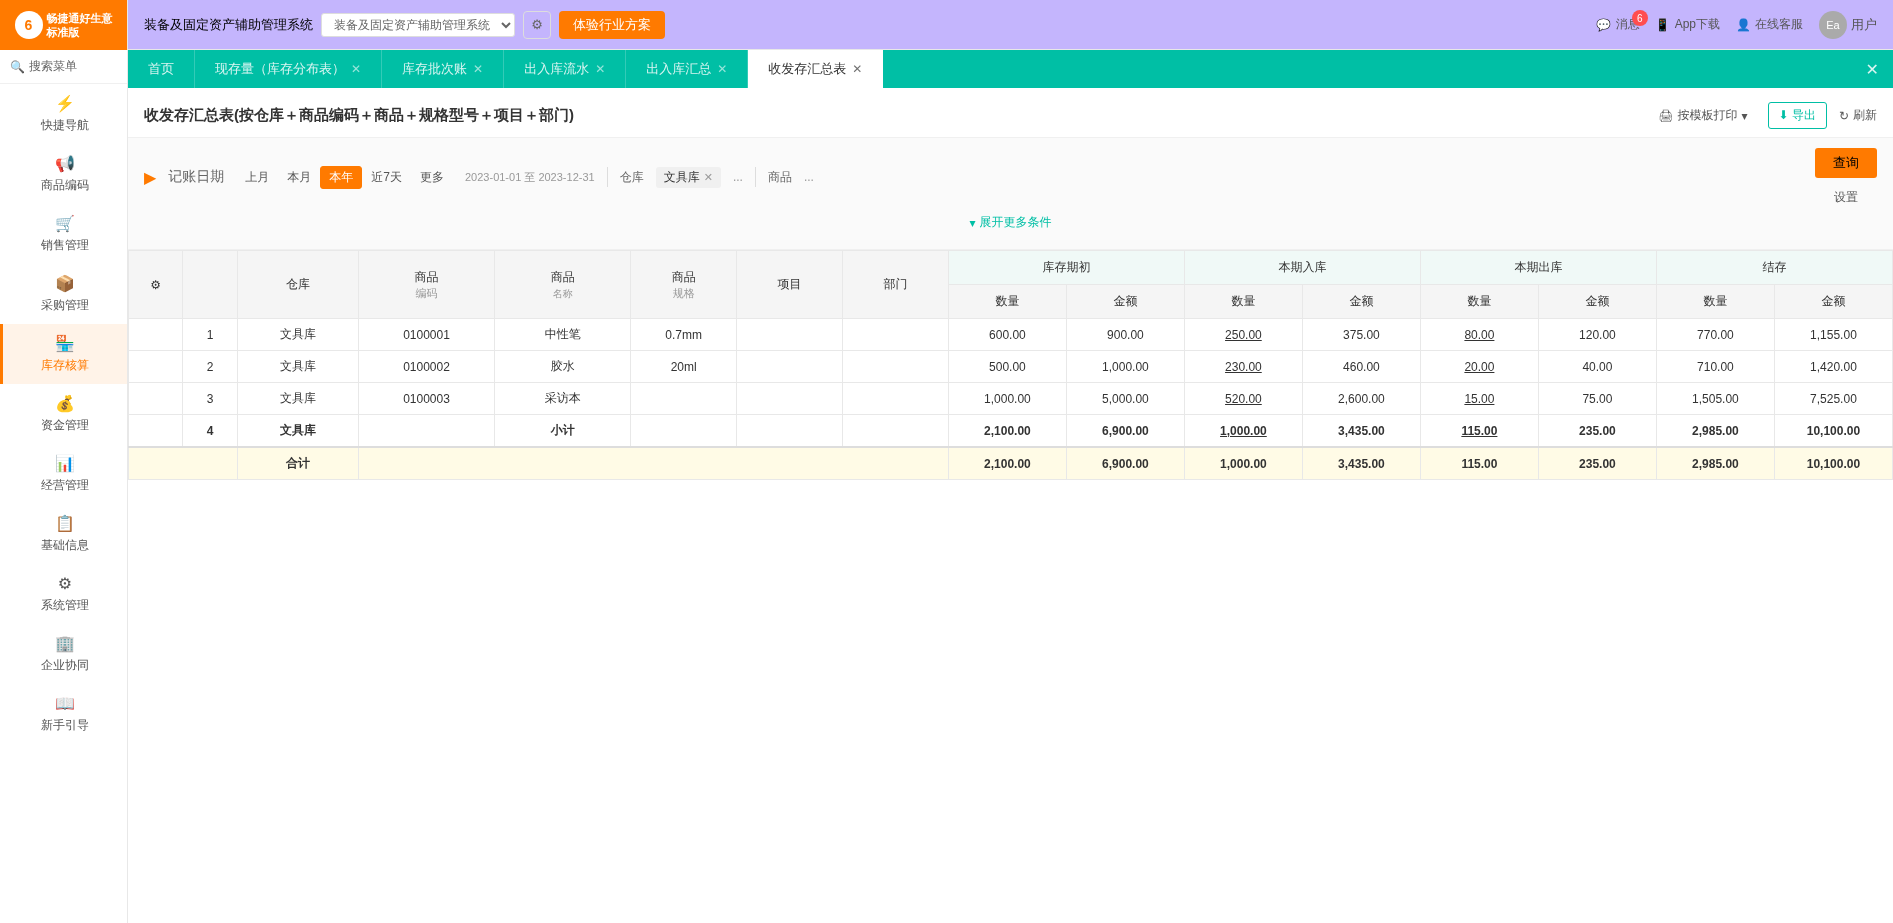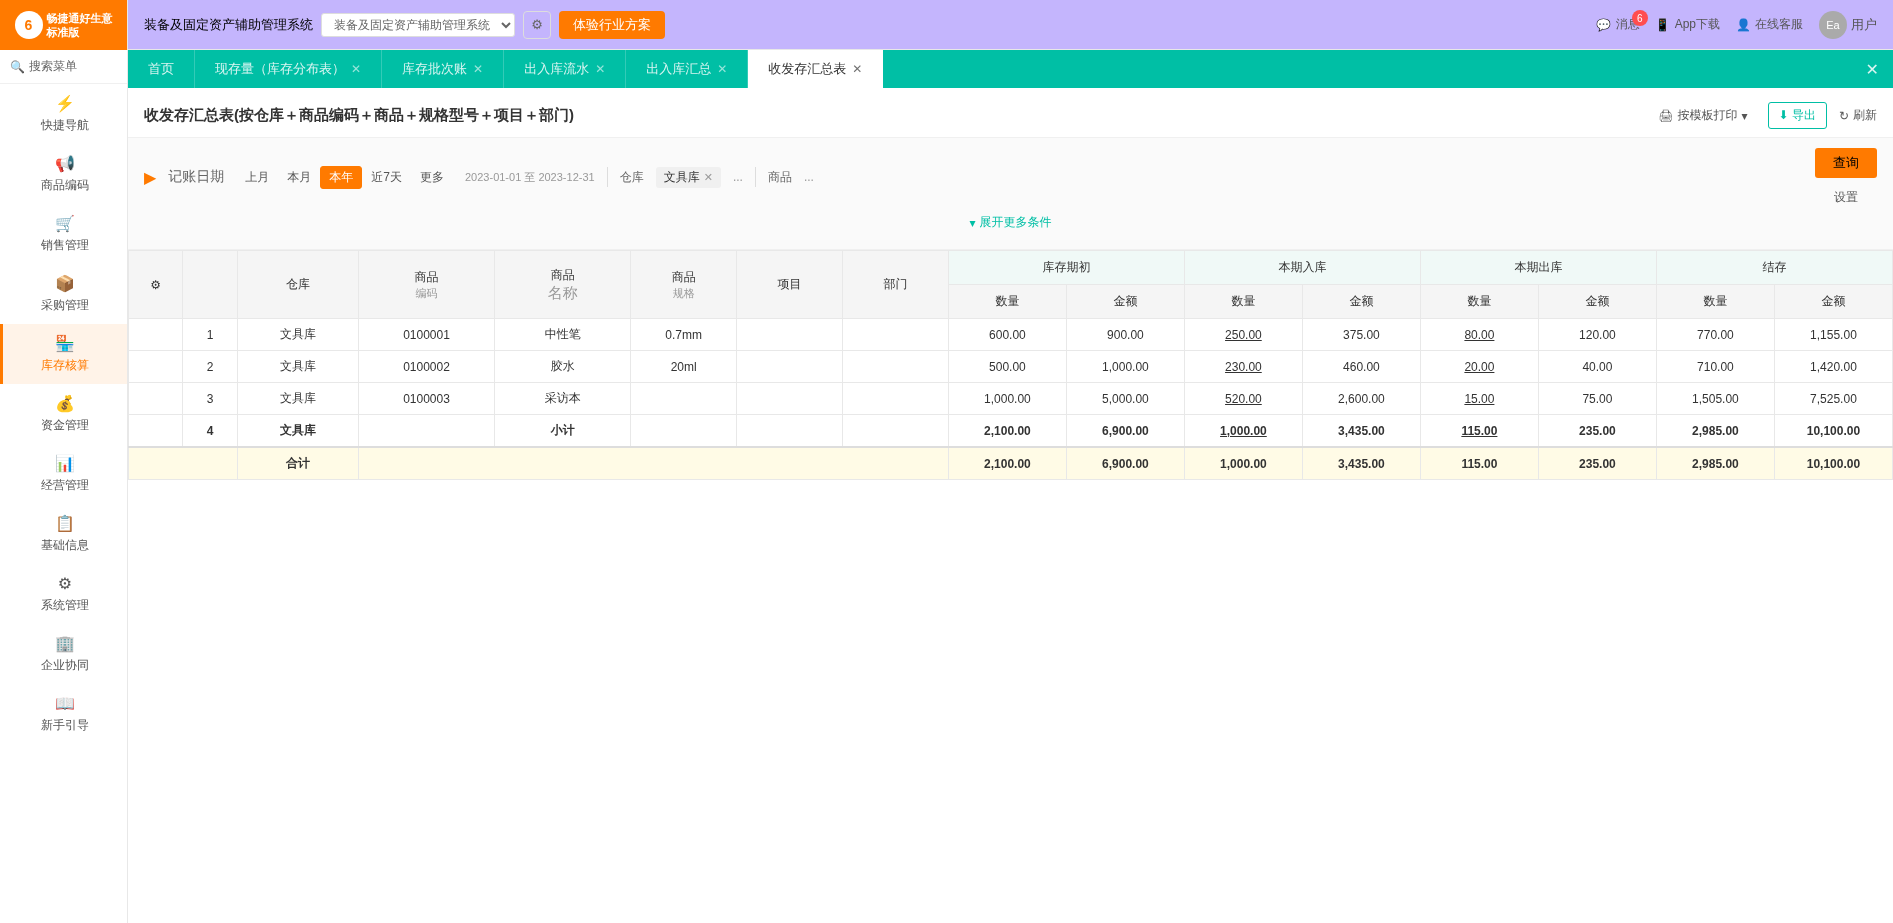--- a/index.html
+++ b/index.html
@@ -269,21 +269,21 @@
     <div class="table-container">
       <table>
         <thead>
           <tr>
             <th class="col-settings" rowspan="2">
               <span>⚙</span>
             </th>
             <th class="col-no" rowspan="2"></th>
             <th class="col-warehouse" rowspan="2">仓库</th>
             <th class="col-code" rowspan="2">商品<br><span style="font-size:11px;color:#999;">编码</span></th>
-            <th class="col-goods" rowspan="2">商品<br><span style="font-size:15px;color:#999;">名称</span></th>
+            <th class="col-goods" rowspan="2">商品<br><span style="font-size:10px;color:#999;">名称</span></th>
             <th class="col-spec" rowspan="2">商品<br><span style="font-size:11px;color:#999;">规格</span></th>
             <th class="col-project" rowspan="2">项目</th>
             <th class="col-dept" rowspan="2">部门</th>
             <th colspan="2" class="th-group">库存期初</th>
             <th colspan="2" class="th-group">本期入库</th>
             <th colspan="2" class="th-group">本期出库</th>
             <th colspan="2" class="th-group">结存</th>
           </tr>
           <tr>
             <th class="col-num">数量</th>

